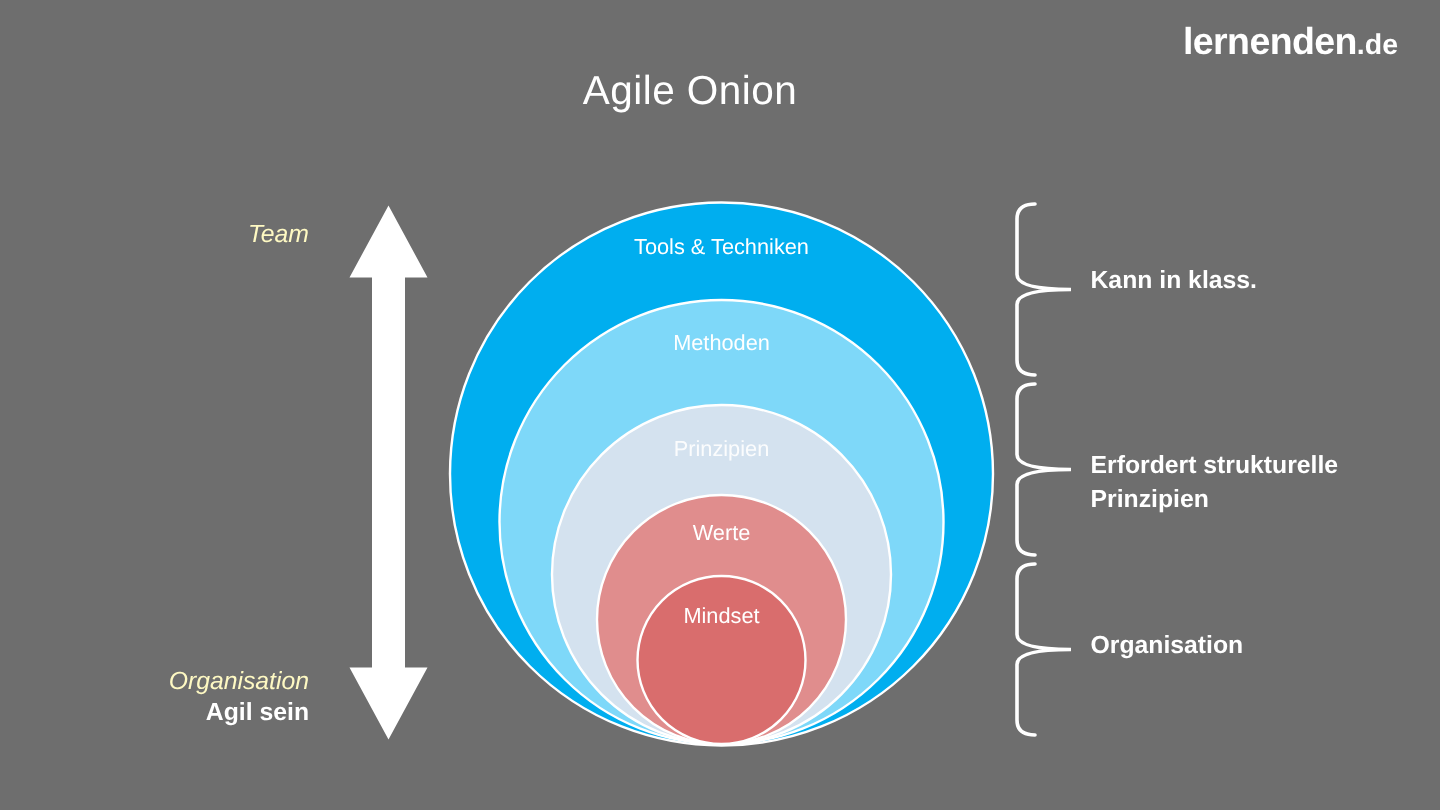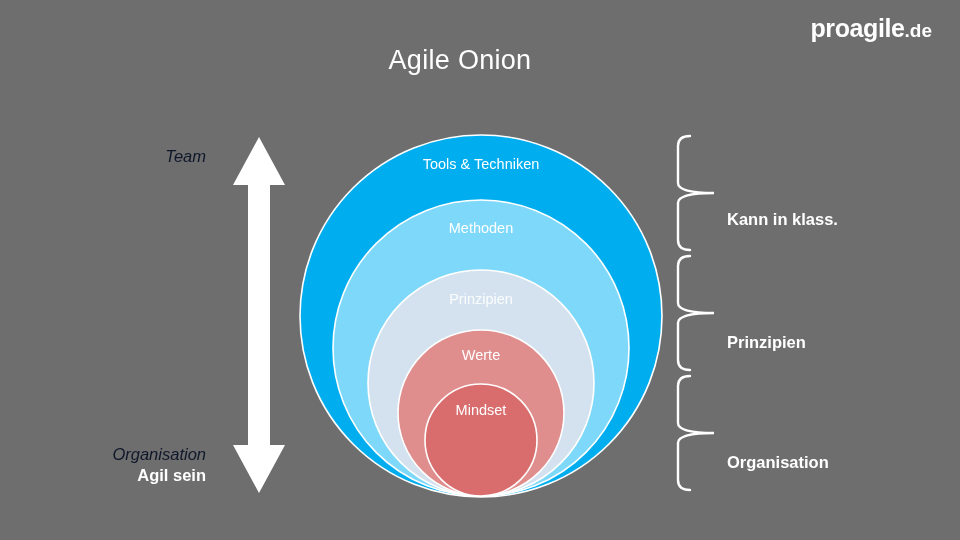--- a/index.html
+++ b/index.html
@@ -66,21 +66,21 @@
     display: block;
     font-size: 16.5px;
     font-weight: bold;
     color: #ffffff;
   }
   .axis-soft {
     display: block;
     font-size: 16.5px;
     font-style: italic;
     font-weight: normal;
-    color: #0f172a;
+    color: #fef9c3;
   }
 
   
   #onion {
     position: absolute;
     left: 0;
     top: 0;
   }
   .ring-label {
     fill: #ffffff;
@@ -92,33 +92,32 @@
 
   
   .note {
     position: absolute;
     left: 727px;
     width: 225px;
     color: #ffffff;
     font-size: 16.5px;
     font-weight: bold;
     line-height: 1.42;
-    margin-top: 32px;
   }
   .note.n1 { top: 176px; }
   .note.n2 { top: 299px; }
   .note.n3 { top: 419px; }
 </style>
 </head>
 <body>
 
 <div id="stage">
 
   <div class="brand">
-    <span>proagile</span><span class="suffix">.de</span>
+    <span>lernenden</span><span class="suffix">.de</span>
   </div>
 
   <div class="page-title">Agile Onion</div>
 
   <div class="axis-label top">
     <span class="axis-soft">Team</span>
   </div>
   <div class="axis-label bottom">
     <span class="axis-soft">Organisation</span>
     <span class="axis-strong">Agil sein</span>
@@ -150,19 +149,20 @@
         <path d="M 690 136 Q 678 136 678 146 L 678 183 Q 678 193 714 193 Q 678 193 678 203 L 678 240 Q 678 250 690 250"></path>
         <path d="M 690 256 Q 678 256 678 266 L 678 303 Q 678 313 714 313 Q 678 313 678 323 L 678 360 Q 678 370 690 370"></path>
         <path d="M 690 376 Q 678 376 678 386 L 678 423 Q 678 433 714 433 Q 678 433 678 443 L 678 480 Q 678 490 690 490"></path>
       </g>
   </svg>
 
   <div class="note n1">
     <div>Kann in klass.</div>
   </div>
   <div class="note n2">
+    <div>Erfordert strukturelle</div>
     <div>Prinzipien</div>
   </div>
   <div class="note n3">
     <div>Organisation</div>
   </div>
 
 </div>
 
 </body></html>

